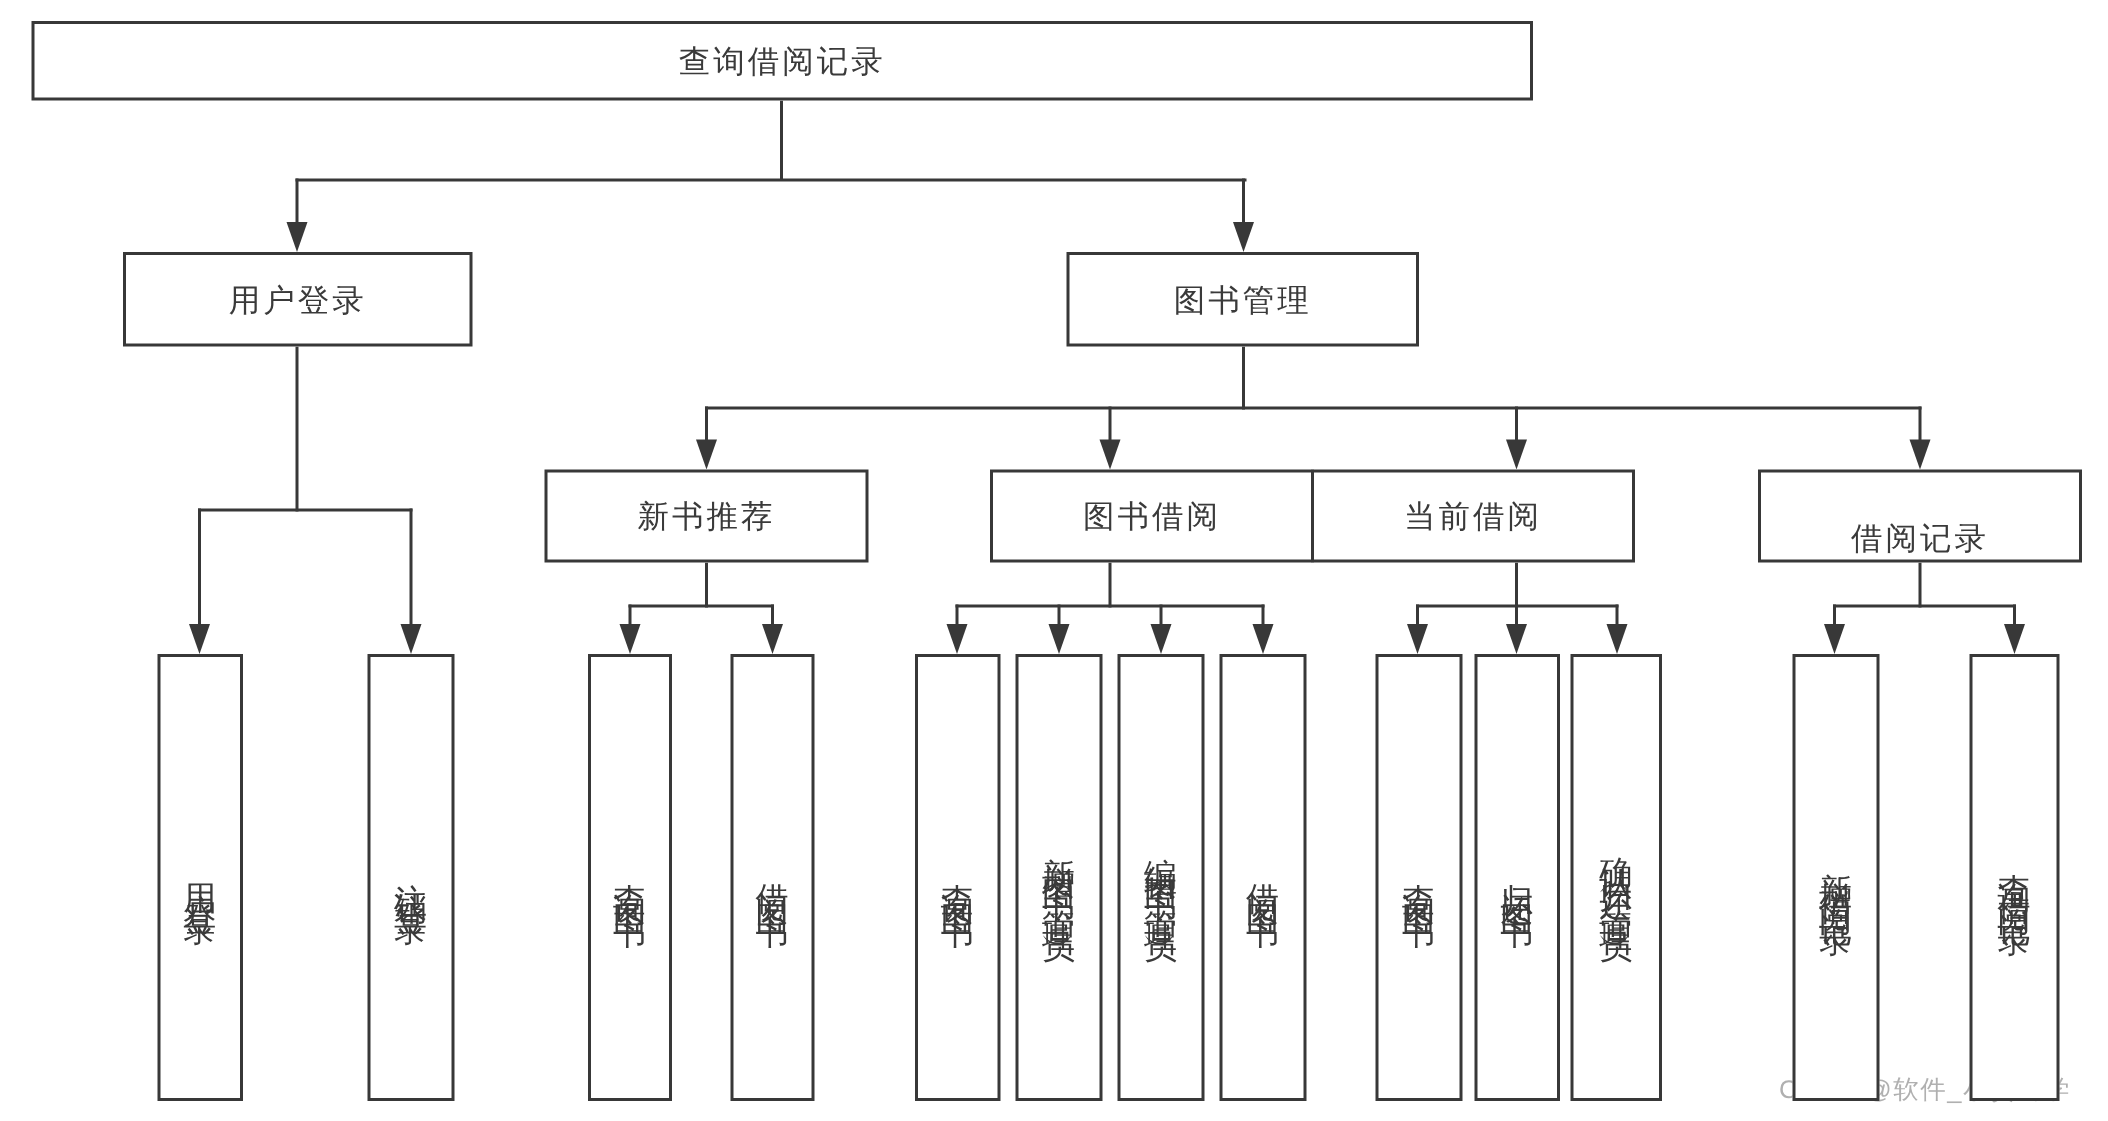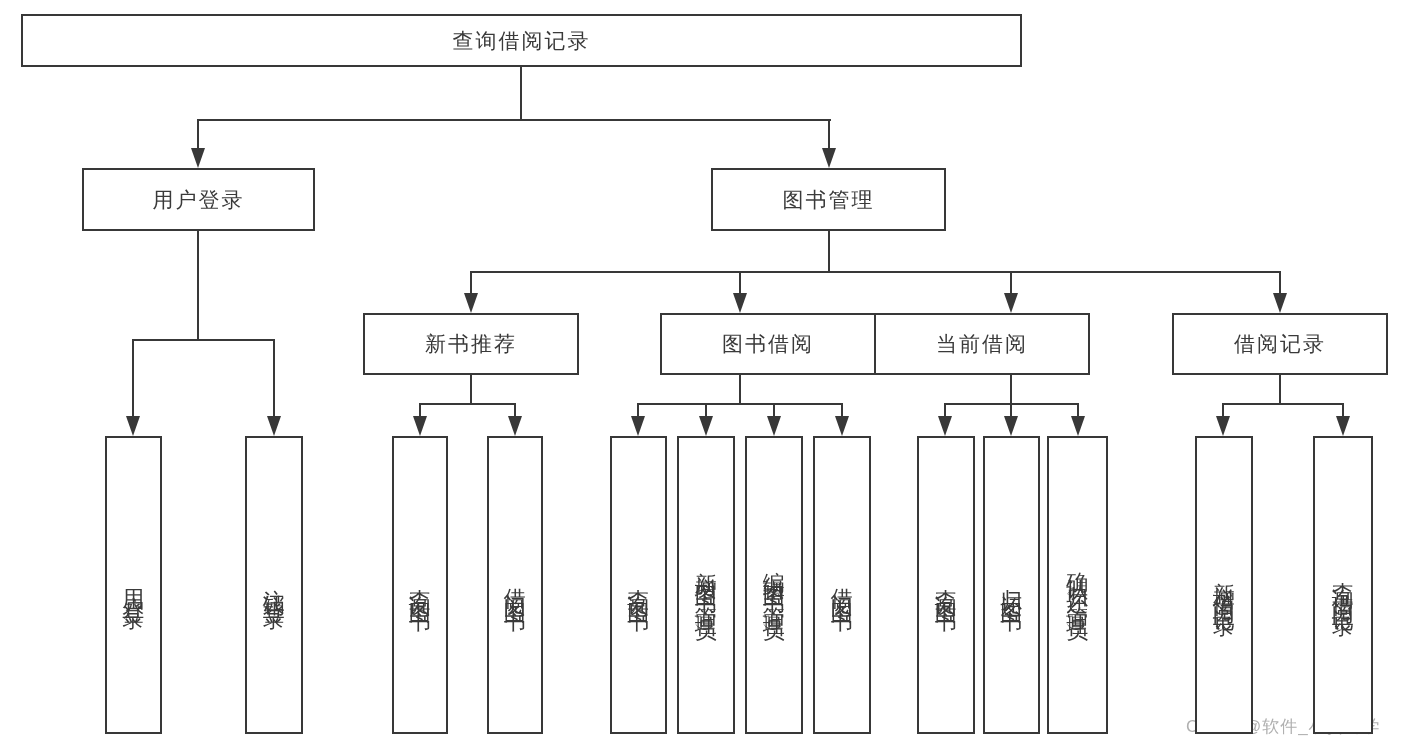--- a/index.html
+++ b/index.html
@@ -101,21 +101,21 @@
     </div>
     <div class="box" style="left: 711px; top: 168px; width: 235px; height: 63px;">
       <span>图书管理</span>
     </div>
     <div class="box" style="left: 660px; top: 313px; width: 216px; height: 62px;">
       <span>图书借阅</span>
     </div>
     <div class="box" style="left: 874px; top: 313px; width: 216px; height: 62px;">
       <span>当前借阅</span>
     </div>
-    <div class="box" style="left: 1172px; top: 313px; width: 216px; height: 62px;">
+    <div class="box" style="left: 1172px; top: 313px; width: 216px; height: 62px; align-items: flex-end;">
       <span>借阅记录</span>
     </div>
     <div class="box vbox" style="left: 105px; top: 436px; width: 57px; height: 298px;">
       <span>用户登录</span>
     </div>
     <div class="box vbox" style="left: 245px; top: 436px; width: 58px; height: 298px;">
       <span>注销登录</span>
     </div>
     <div class="box vbox" style="left: 392px; top: 436px; width: 56px; height: 298px;">
       <span>查询图书</span>

